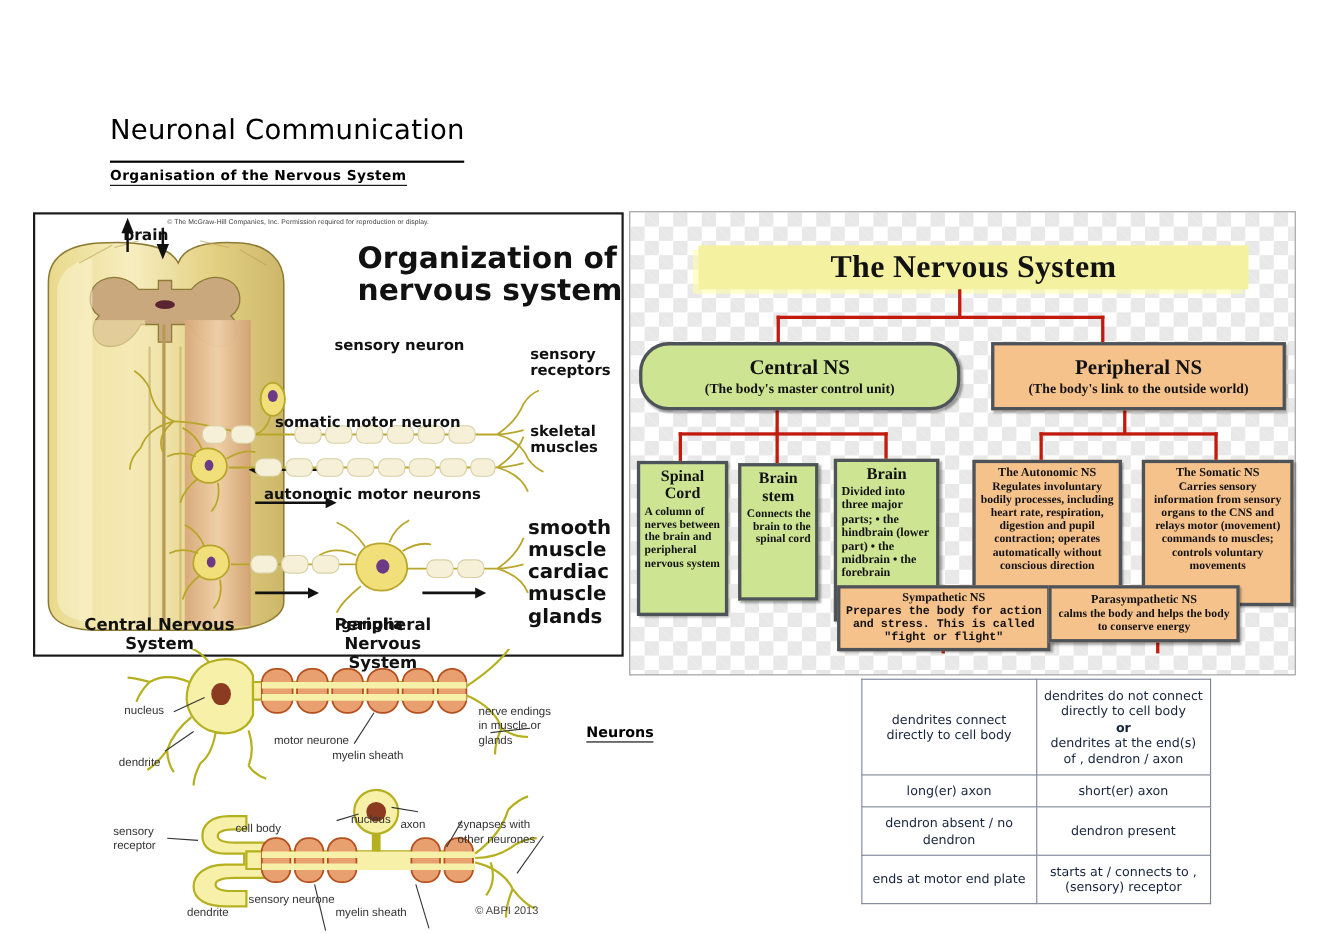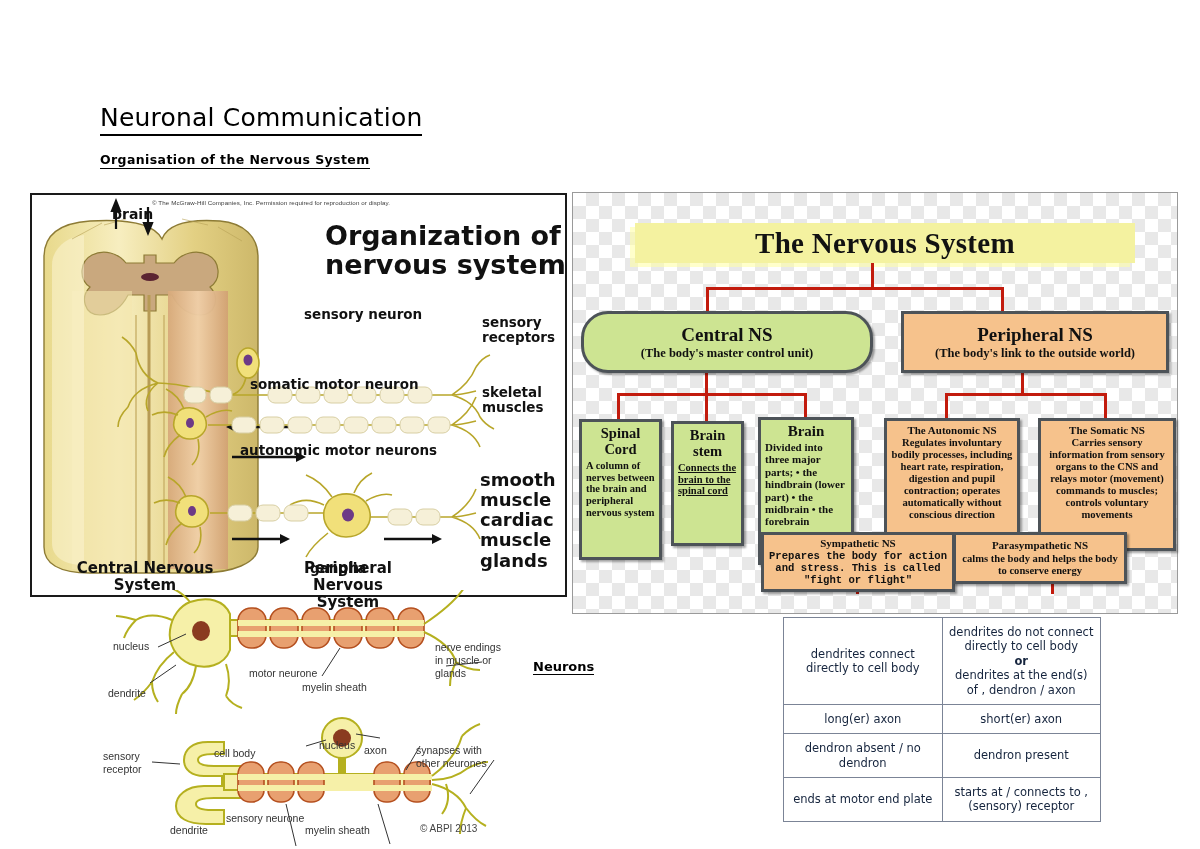--- a/index.html
+++ b/index.html
@@ -8,21 +8,21 @@
     font-family:"Liberation Sans", sans-serif;
     position:relative;overflow:hidden;
   }
   .page{position:absolute;inset:0;}
 
   
   #doc-title{
     position:absolute;left:100px;top:103px;
     font-size:25px;font-weight:400;color:#000;
     letter-spacing:.2px;
-    border-bottom:2px solid #000;padding-bottom:2px;
+    border-bottom:2px solid #000;padding-bottom:14px;
     font-family:"DejaVu Sans", sans-serif;
   }
   #sub-title{
     position:absolute;left:100px;top:152px;
     font-size:12.5px;font-weight:bold;color:#000;
     border-bottom:1.5px solid #000;padding-bottom:1px;
     letter-spacing:.4px;
     font-family:"DejaVu Sans", sans-serif;
   }
   #neurons-label{
@@ -99,21 +99,21 @@
   #box-cns .bd{font-size:12.5px;}
   #box-pns{left:328px;top:118px;width:268px;height:62px;justify-content:center;}
   #box-pns .hd{font-size:19px;margin-bottom:1px;}
   #box-pns .bd{font-size:12.5px;}
 
   #box-spinal{left:6px;top:226px;width:83px;height:141px;}
   #box-spinal .hd{font-size:14.5px;}
   #box-spinal .bd{font-size:10.5px;text-align:left;margin-top:2px;}
   #box-brainstem{left:98px;top:228px;width:73px;height:125px;}
   #box-brainstem .hd{font-size:14.5px;}
-  #box-brainstem .bd{font-size:10.5px;text-align:left;margin-top:2px;text-decoration:underline;}
+  #box-brainstem .bd{font-size:10.5px;text-align:right;margin-top:2px;}
   #box-brain{left:185px;top:224px;width:96px;height:148px;}
   #box-brain .hd{font-size:15px;}
   #box-brain .bd{font-size:11px;text-align:left;margin-top:1px;}
 
   #box-autonomic{left:311px;top:225px;width:136px;height:143px;}
   #box-autonomic .hd{font-size:11px;}
   #box-autonomic .bd{font-size:10.6px;margin-top:1px;}
   #box-somatic{left:465px;top:225px;width:138px;height:133px;}
   #box-somatic .hd{font-size:11px;}
   #box-somatic .bd{font-size:10.6px;margin-top:1px;}
@@ -471,21 +471,21 @@
   <div id="neurons-label">Neurons</div>
 
   <div class="neuro-lbl" style="left:103px;top:750px;">sensory<br>receptor</div>
   <div class="neuro-lbl" style="left:214px;top:747px;">cell body</div>
   <div class="neuro-lbl" style="left:319px;top:739px;">nucleus</div>
   <div class="neuro-lbl" style="left:364px;top:744px;">axon</div>
   <div class="neuro-lbl" style="left:416px;top:744px;">synapses with<br>other neurones</div>
   <div class="neuro-lbl" style="left:170px;top:824px;">dendrite</div>
   <div class="neuro-lbl" style="left:226px;top:812px;">sensory neurone</div>
   <div class="neuro-lbl" style="left:305px;top:824px;">myelin sheath</div>
-  <div class="copy-abpi" style="left:420px;top:823px;">© ABPI 2013</div>
+  <div class="copy-abpi" style="left:432px;top:823px;">© ABPI 2013</div>
 
   <table id="cmp-table">
     <tbody>
       <tr>
         <td>dendrites connect directly to cell body</td>
         <td>
           <span>dendrites do not connect directly to cell body</span><br>
           <b>or</b><br>
           <span>dendrites at the end(s) of , dendron / axon</span>
         </td>

